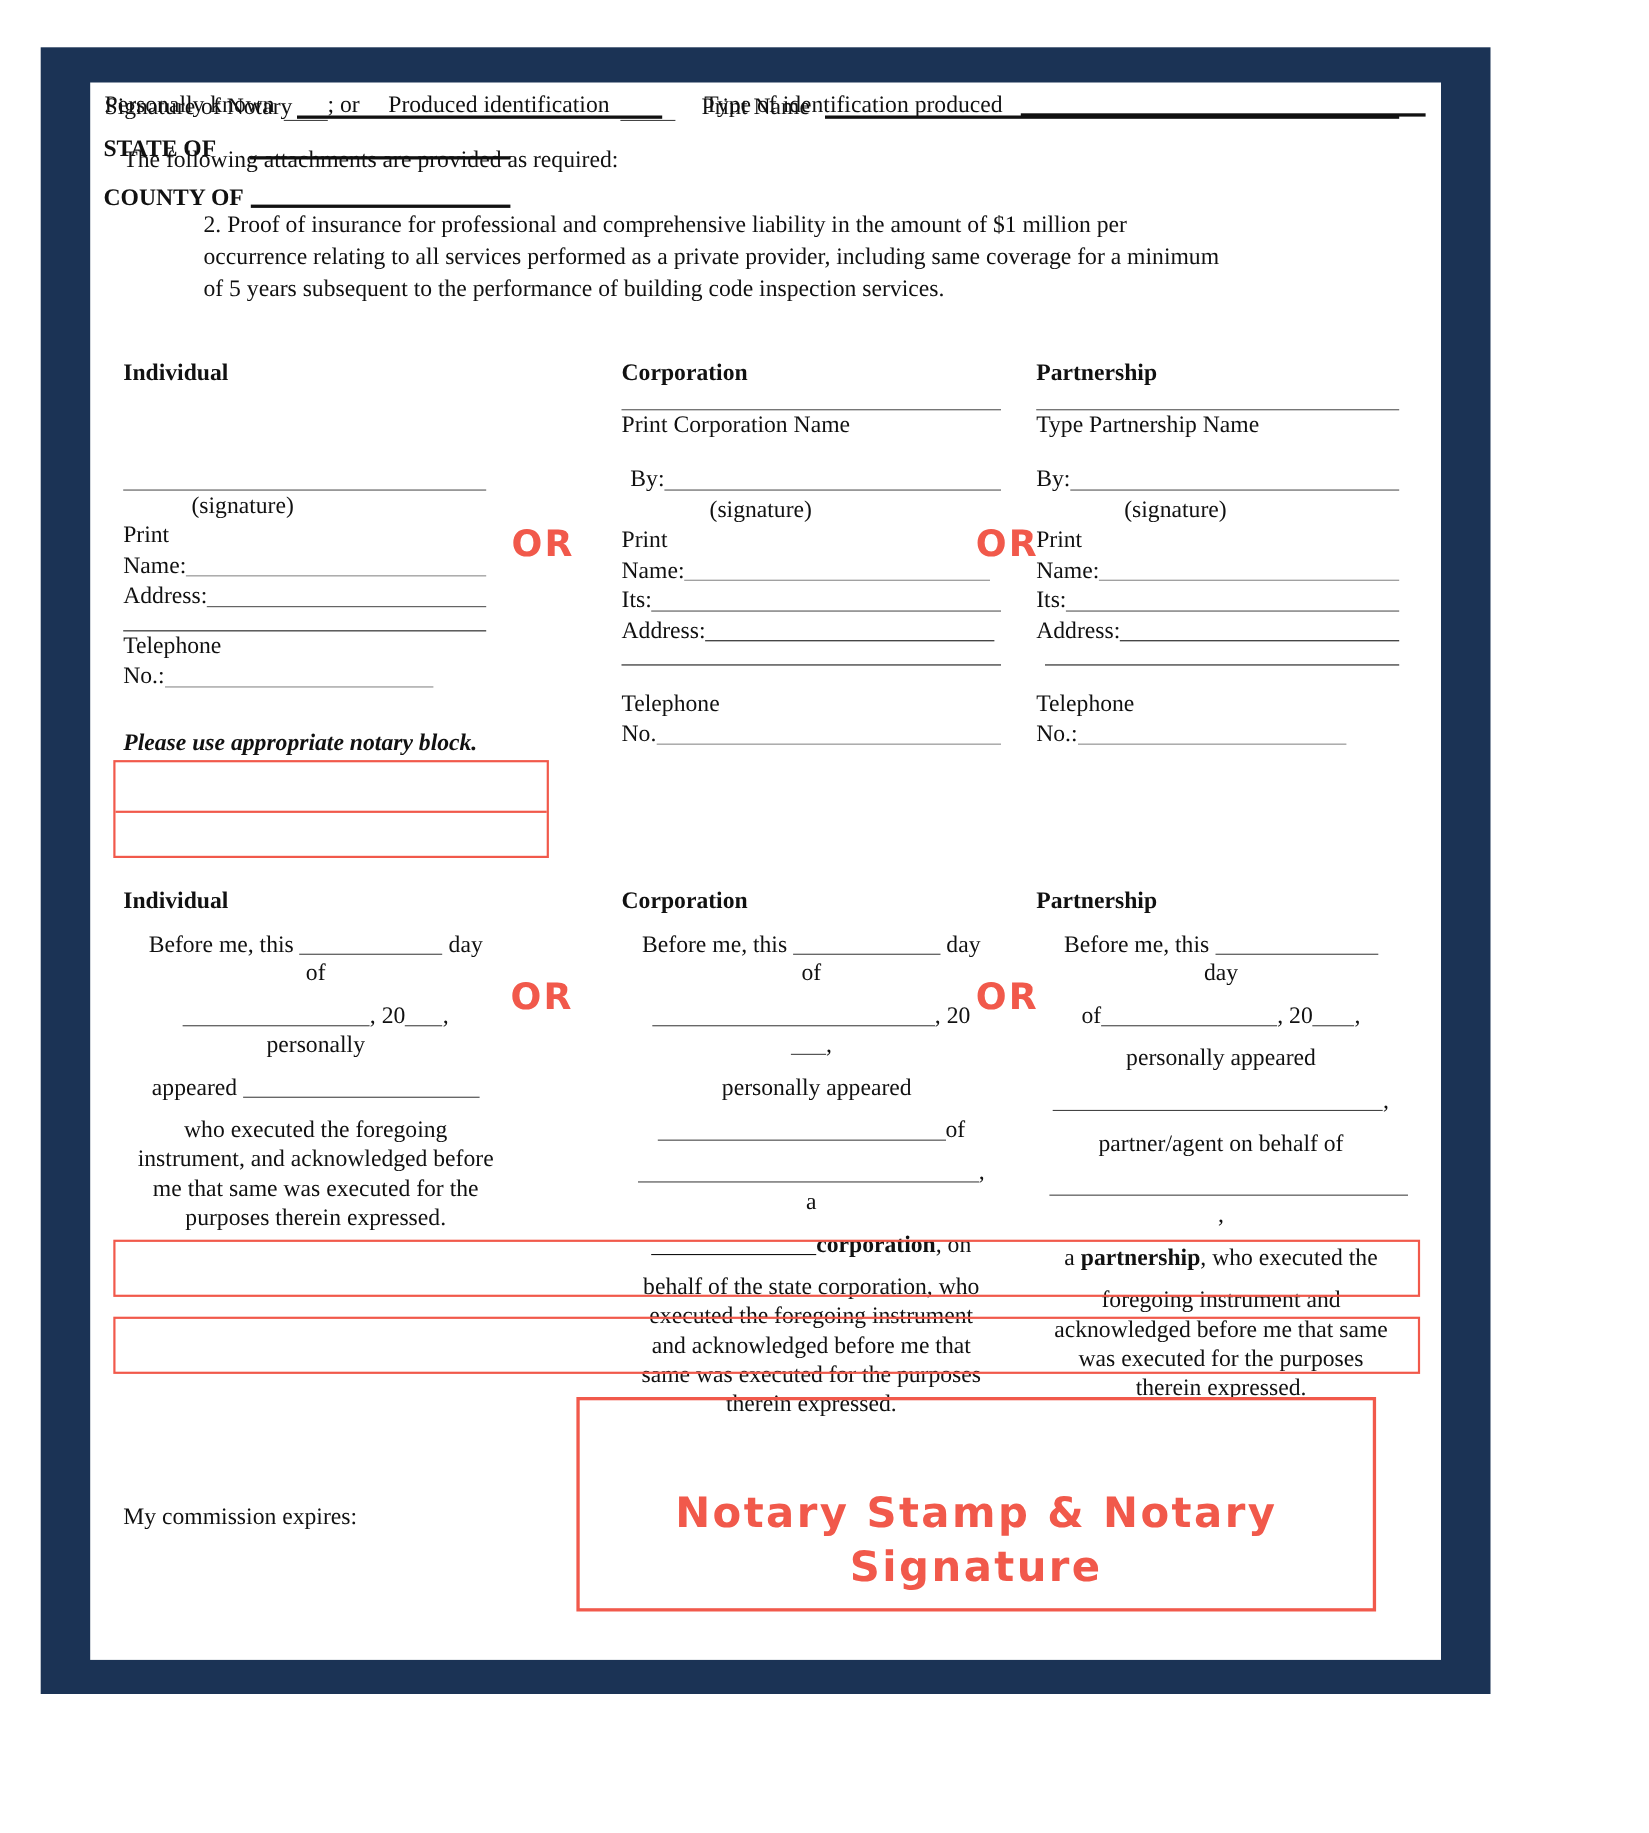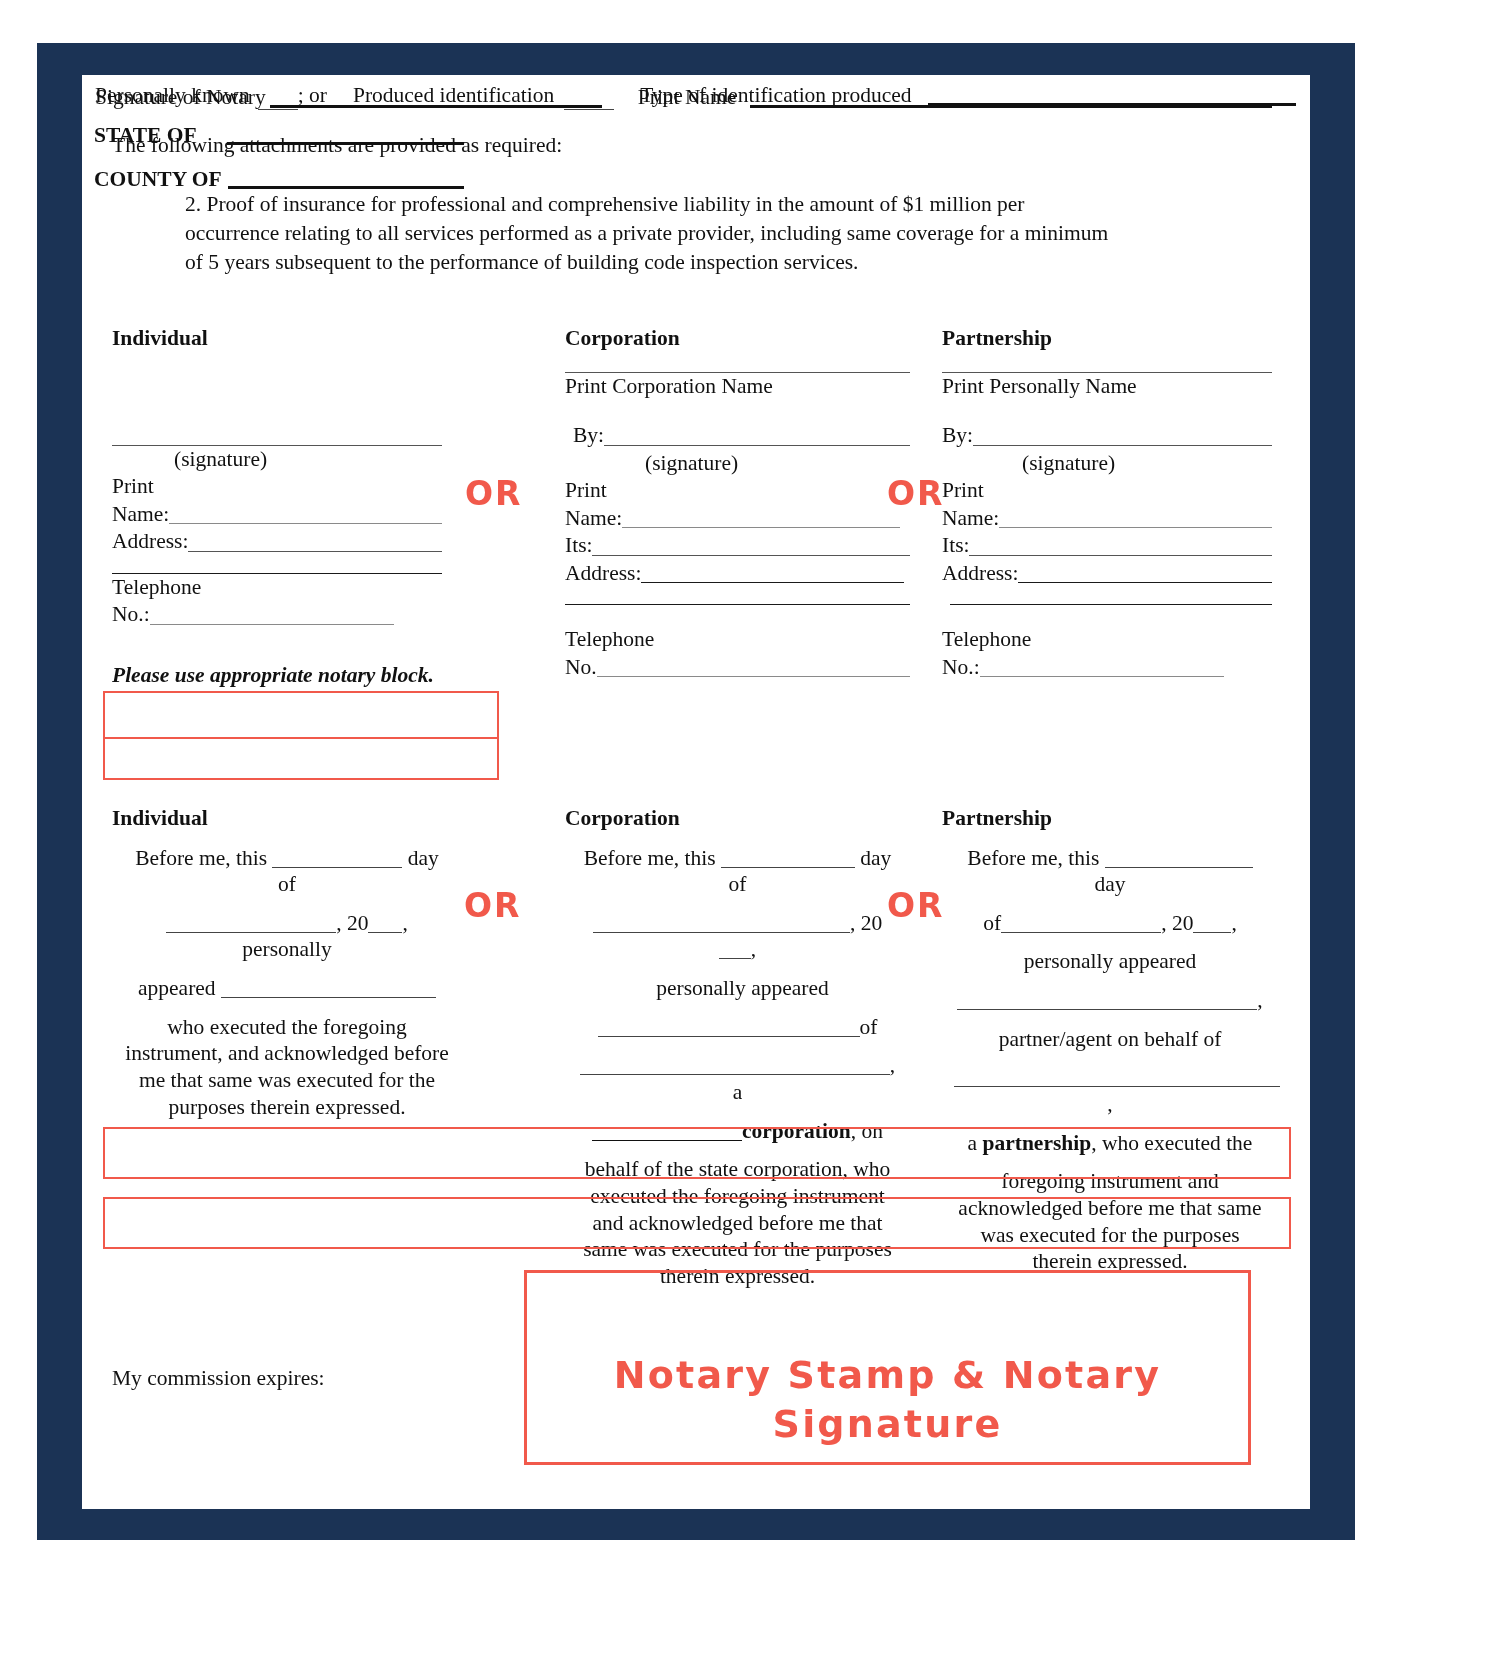--- a/index.html
+++ b/index.html
@@ -241,21 +241,21 @@
         <div class="fieldrow">
           <span class="lbl">No.</span>
           <span class="fill rule-light" style="margin-bottom:4px;"></span>
         </div>
       </div>
 
       <div class="col-part">
         <div class="col-head">Partnership</div>
         <div style="height:19px"></div>
         <div class="rule"></div>
-        <div>Print Personally Name</div>
+        <div>Type Partnership Name</div>
 
         <div style="height:22px"></div>
         <div class="fieldrow">
           <span class="lbl">By:</span>
           <span class="fill rule" style="margin-bottom:4px;"></span>
         </div>
         <div class="sig-caption-c">(signature)</div>
 
         <div>Print</div>
         <div class="fieldrow">

